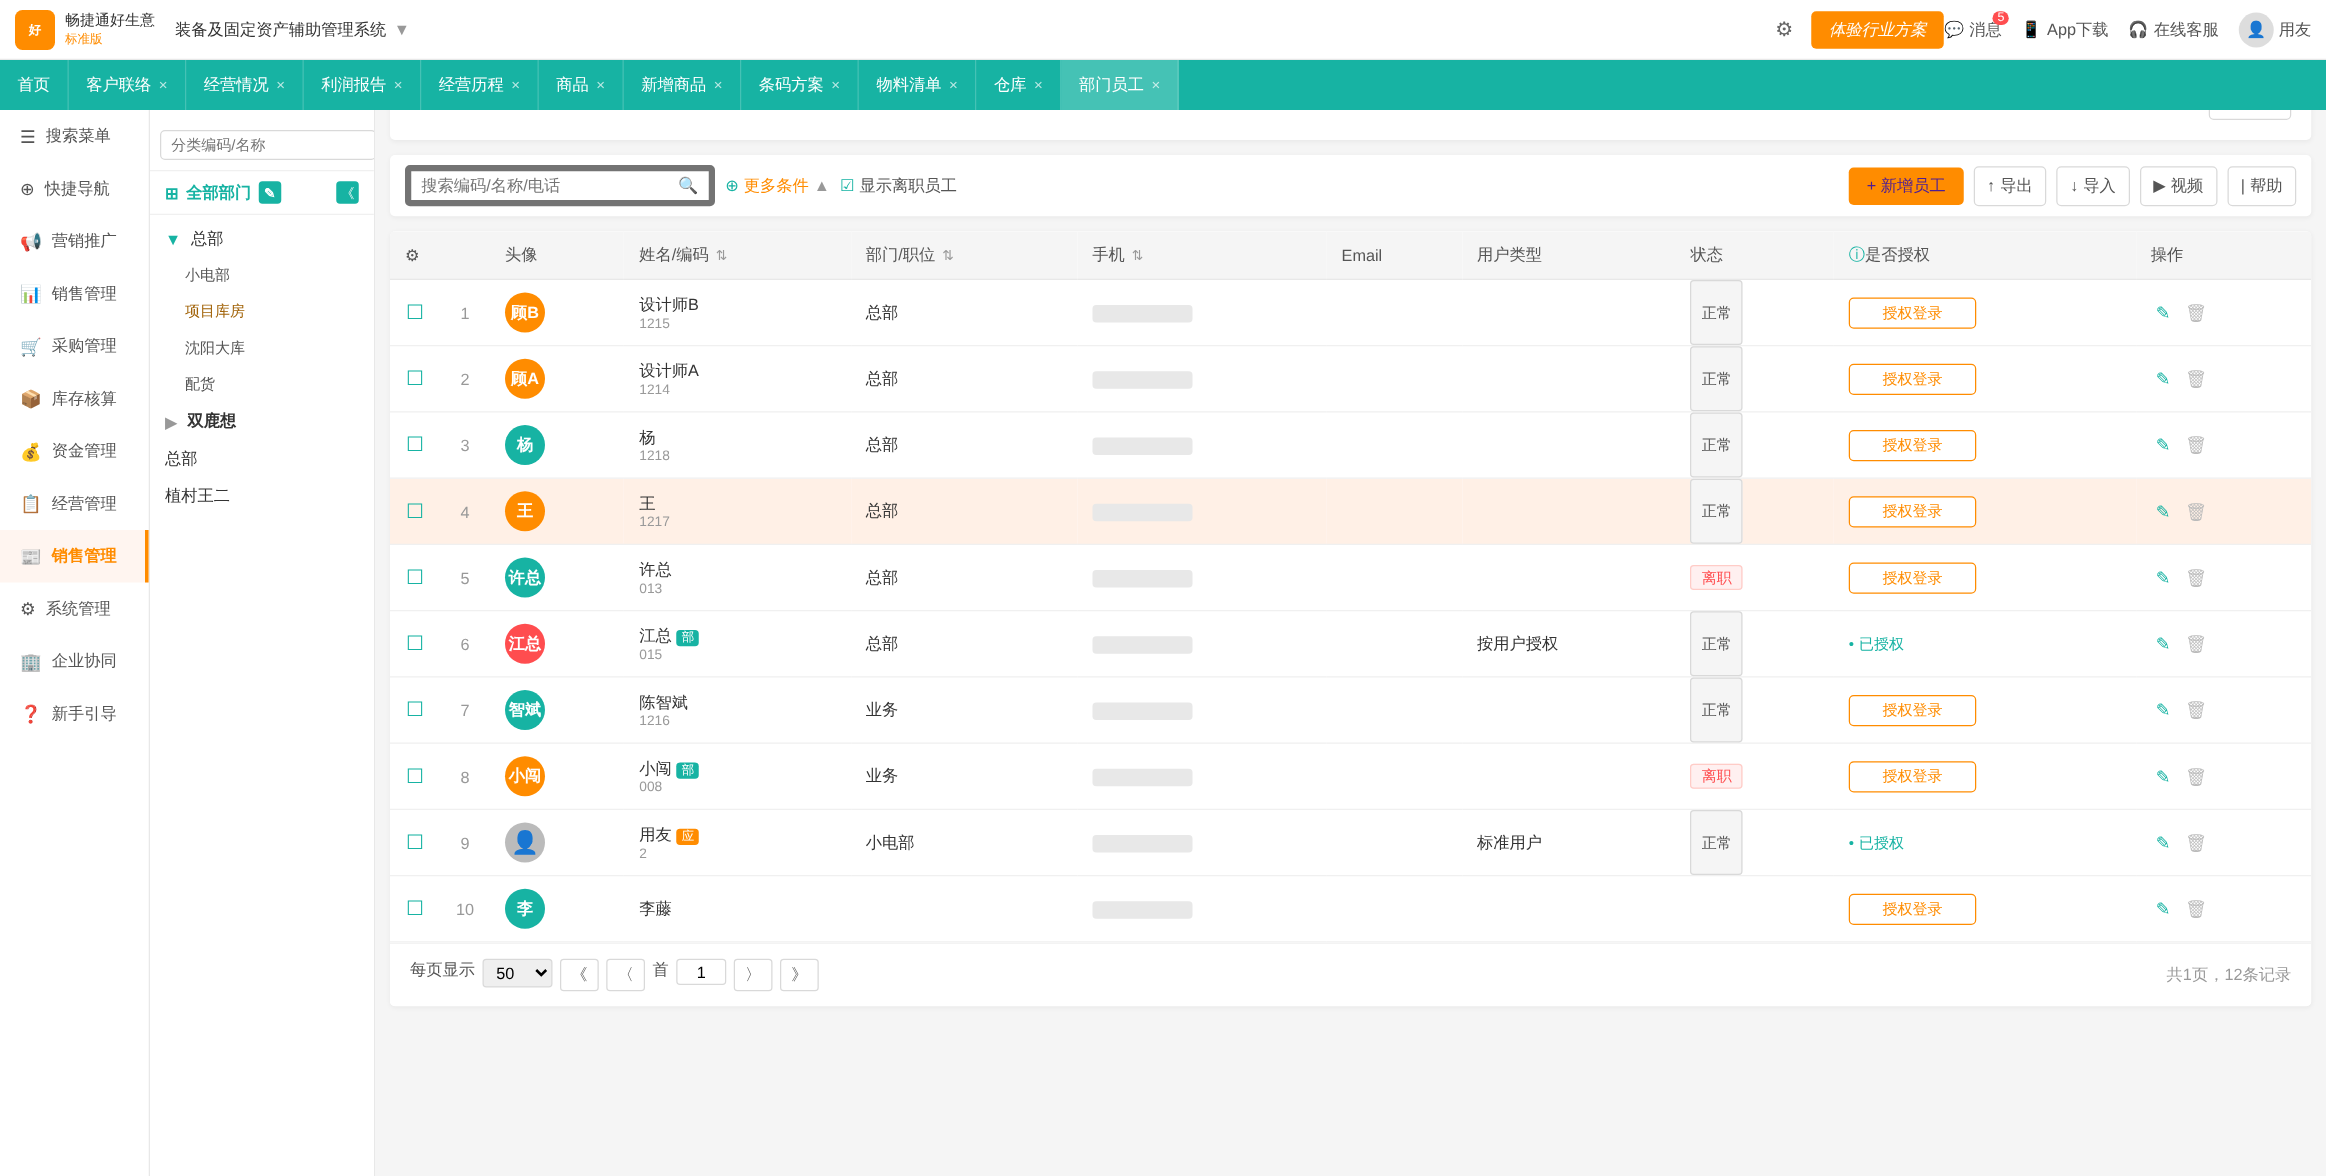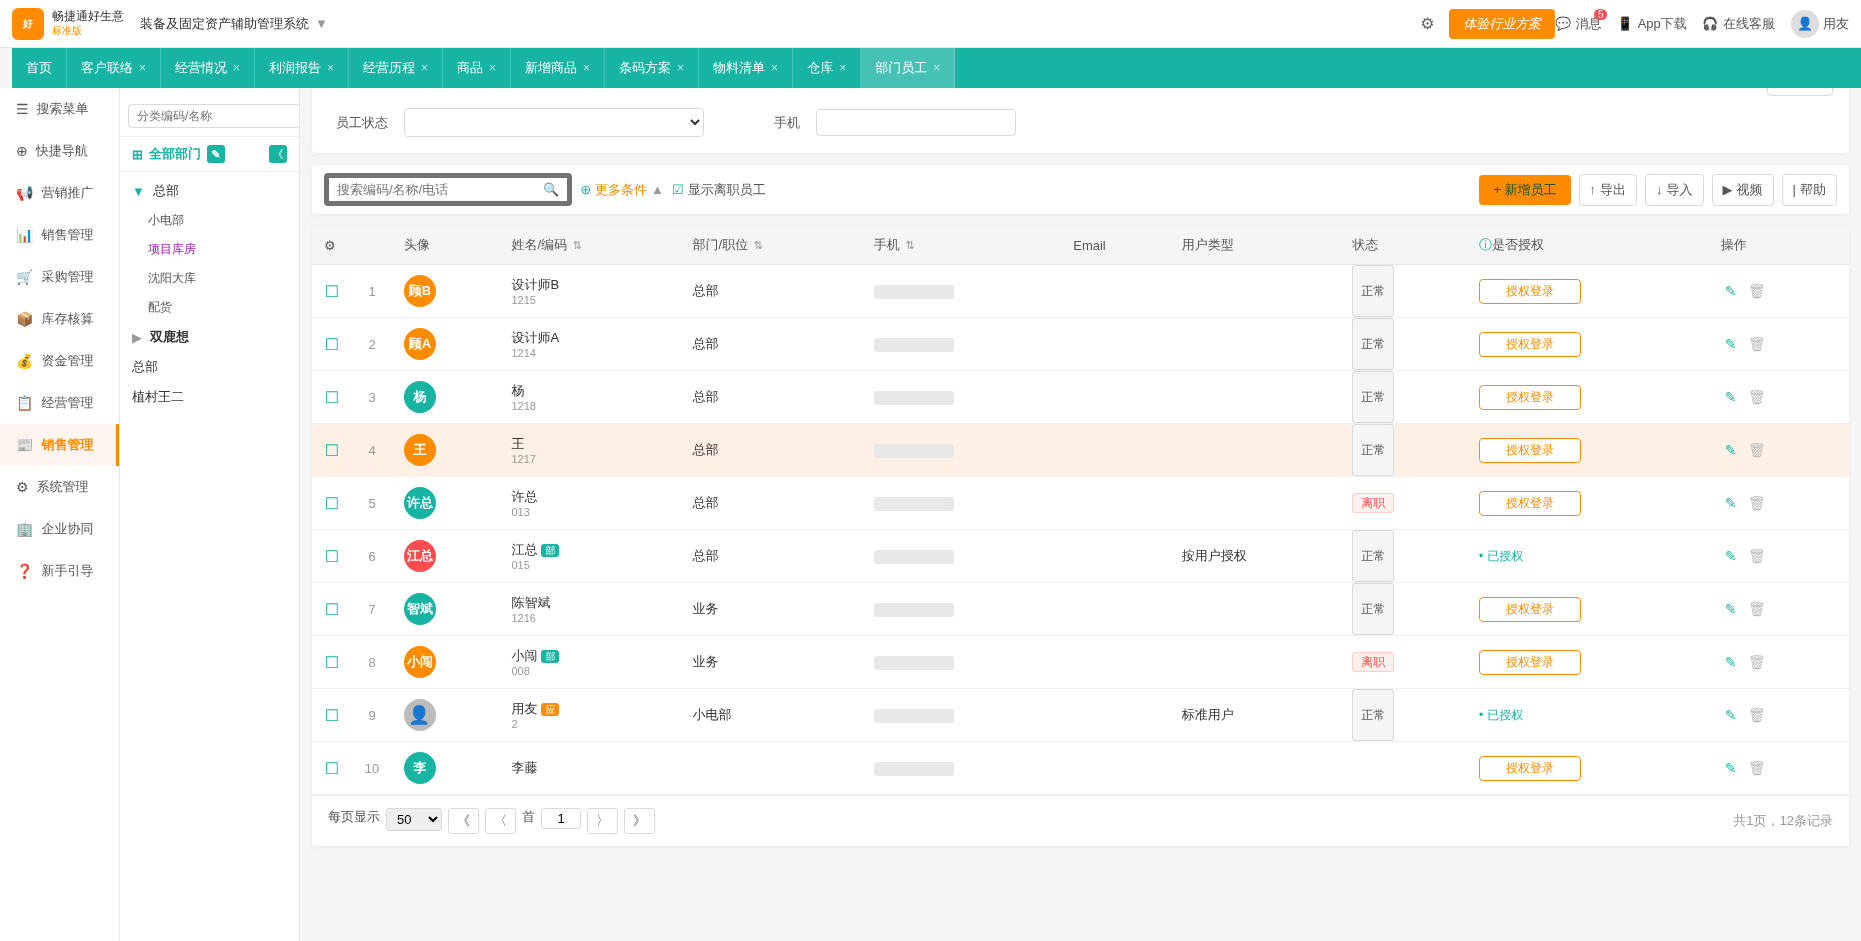--- a/index.html
+++ b/index.html
@@ -13,21 +13,21 @@
     .logo-badge { font-size: 10px; color: #ff8c00; }
     .sys-title { flex: 1; display: flex; align-items: center; gap: 6px; color: #333; font-size: 14px; margin-left: 8px; }
     .settings-icon { width: 28px; height: 28px; display: flex; align-items: center; justify-content: center; cursor: pointer; color: #666; font-size: 16px; }
     .trial-btn { background: #ff8c00; color: #fff; border: none; border-radius: 4px; padding: 6px 14px; cursor: pointer; font-size: 13px; margin-left: 8px; font-style: italic; }
     .top-right { margin-left: auto; display: flex; align-items: center; gap: 16px; color: #555; font-size: 13px; }
     .top-right-item { display: flex; align-items: center; gap: 4px; cursor: pointer; position: relative; }
     .badge { background: #ff4d4f; color: #fff; border-radius: 10px; font-size: 10px; padding: 0 4px; position: absolute; top: -6px; right: -6px; }
     .avatar { width: 28px; height: 28px; border-radius: 50%; background: #ddd; display: flex; align-items: center; justify-content: center; color: #999; }
 
     
-    .nav-tabs { background: #17b3a3; height: 40px; display: flex; align-items: center; padding: 0 0; position: fixed; top: 48px; left: 12px; right: 0; z-index: 99; overflow-x: auto; }
+    .nav-tabs { background: #17b3a3; height: 40px; display: flex; align-items: center; padding: 0 0; position: fixed; top: 48px; left: 0; right: 0; z-index: 99; overflow-x: auto; }
     .nav-tab { color: #fff; padding: 0 14px; height: 40px; display: flex; align-items: center; gap: 4px; cursor: pointer; white-space: nowrap; font-size: 13px; border-right: 1px solid rgba(255,255,255,0.2); }
     .nav-tab:first-child { font-weight: 500; }
     .nav-tab.active { background: rgba(255,255,255,0.2); }
     .nav-tab .close { font-size: 12px; opacity: 0.7; margin-left: 2px; }
 
     
     .sidebar { width: 120px; background: #fff; border-right: 1px solid #e8e8e8; position: fixed; top: 88px; bottom: 0; overflow-y: auto; }
     .sidebar-item { display: flex; align-items: center; gap: 8px; padding: 12px 16px; cursor: pointer; color: #555; font-size: 13px; }
     .sidebar-item.active { background: #fff5f0; color: #ff8c00; font-weight: bold; border-right: 3px solid #ff8c00; }
     .sidebar-icon { font-size: 14px; }
@@ -56,21 +56,21 @@
     .reset-btn { background: #fff; color: #555; border: 1px solid #d9d9d9; border-radius: 4px; padding: 6px 16px; cursor: pointer; font-size: 13px; }
     .filter-actions { display: flex; flex-direction: column; gap: 6px; margin-left: auto; }
 
     
     .toolbar { display: flex; align-items: center; gap: 8px; margin-bottom: 12px; padding: 8px 12px; background: #fff; border-radius: 4px; box-shadow: 0 1px 4px rgba(0,0,0,0.05); }
     .search-box { display: flex; align-items: center; gap: 6px; border: 5px solid #737373; border-radius: 4px; padding: 4px 8px; background: #fff; }
     .search-box input { border: none; outline: none; font-size: 13px; width: 200px; }
     .more-filter { display: flex; align-items: center; gap: 4px; color: #ff8c00; cursor: pointer; font-size: 13px; }
     .show-resigned { display: flex; align-items: center; gap: 4px; color: #555; cursor: pointer; font-size: 13px; }
     .toolbar-right { margin-left: auto; display: flex; align-items: center; gap: 8px; }
-    .add-btn { background: #ff8c00; color: #14532d; border: none; border-radius: 4px; padding: 6px 14px; cursor: pointer; font-size: 13px; display: flex; align-items: center; gap: 4px; }
+    .add-btn { background: #ff8c00; color: #4c1d95; border: none; border-radius: 4px; padding: 6px 14px; cursor: pointer; font-size: 13px; display: flex; align-items: center; gap: 4px; }
     .export-btn { background: #fff; color: #555; border: 1px solid #d9d9d9; border-radius: 4px; padding: 6px 10px; cursor: pointer; font-size: 13px; display: flex; align-items: center; gap: 4px; }
     .view-btn { background: #fff; color: #555; border: 1px solid #d9d9d9; border-radius: 4px; padding: 6px 10px; cursor: pointer; font-size: 13px; display: flex; align-items: center; gap: 4px; }
 
     
     .data-table { background: #fff; border-radius: 4px; box-shadow: 0 1px 4px rgba(0,0,0,0.05); overflow: hidden; }
     .table-wrap { overflow-x: auto; }
     table { width: 100%; border-collapse: collapse; }
     thead { background: #f5f5f5; }
     th { padding: 10px 12px; text-align: left; color: #555; font-weight: 500; font-size: 13px; border-bottom: 1px solid #e8e8e8; white-space: nowrap; }
     td { padding: 10px 12px; color: #333; font-size: 13px; border-bottom: 1px solid #f0f0f0; white-space: nowrap; vertical-align: middle; }
@@ -221,21 +221,21 @@
       <span style="background:#17b3a3;color:#fff;border-radius:3px;width:18px;height:18px;display:inline-flex;align-items:center;justify-content:center;font-size:11px;cursor:pointer;">✎</span>
     </div>
     <button class="dept-collapse-btn">《</button>
   </div>
 
   <div class="dept-item" style="padding-left:12px;">
     <span style="color:#17b3a3;">▼</span>
     <span style="margin-left:4px;">总部</span>
   </div>
   <div class="dept-item" style="padding-left:28px;color:#555;font-size:12px;">小电部</div>
-  <div class="dept-item" style="padding-left:28px;color:#a21caf;font-size:12px;">项目库房</div>
+  <div class="dept-item" style="padding-left:28px;color:#a16207;font-size:12px;">项目库房</div>
   <div class="dept-item" style="padding-left:28px;color:#555;font-size:12px;">沈阳大库</div>
   <div class="dept-item" style="padding-left:28px;color:#555;font-size:12px;">配货</div>
   <div class="dept-item" style="padding-left:12px;">
     <span style="color:#999;">▶</span>
     <span style="margin-left:4px;font-weight:bold;">双鹿想</span>
   </div>
   <div class="dept-item" style="padding-left:12px;">总部</div>
   <div class="dept-item" style="padding-left:12px;">植村王二</div>
 </div>
 
@@ -248,28 +248,20 @@
         <option value=""></option>
       </select>
       <label class="filter-label" style="width:80px;">员工编码</label>
       <input class="filter-input" style="width: 200px;" type="text">
       <label class="filter-label" style="width:80px;">员工名称</label>
       <input class="filter-input" style="width: 200px; margin-right: auto;" type="text">
       <div class="filter-actions">
         <button class="query-btn">查询</button>
         <button class="reset-btn">设置</button>
       </div>
-    </div>
-    <div class="filter-row">
-      <label class="filter-label">员工状态</label>
-      <select class="filter-select filter-wide">
-        <option value=""></option>
-      </select>
-      <label class="filter-label" style="width:80px;">手机</label>
-      <input class="filter-input" style="width: 200px;" type="text">
     </div>
   </div>
 
   <div class="toolbar">
     <div class="search-box">
       <input type="text" placeholder="搜索编码/名称/电话" style="">
       <span style="color:#999;cursor:pointer;">🔍</span>
     </div>
     <div class="more-filter">
       <span style="color:#17b3a3;">⊕</span>

